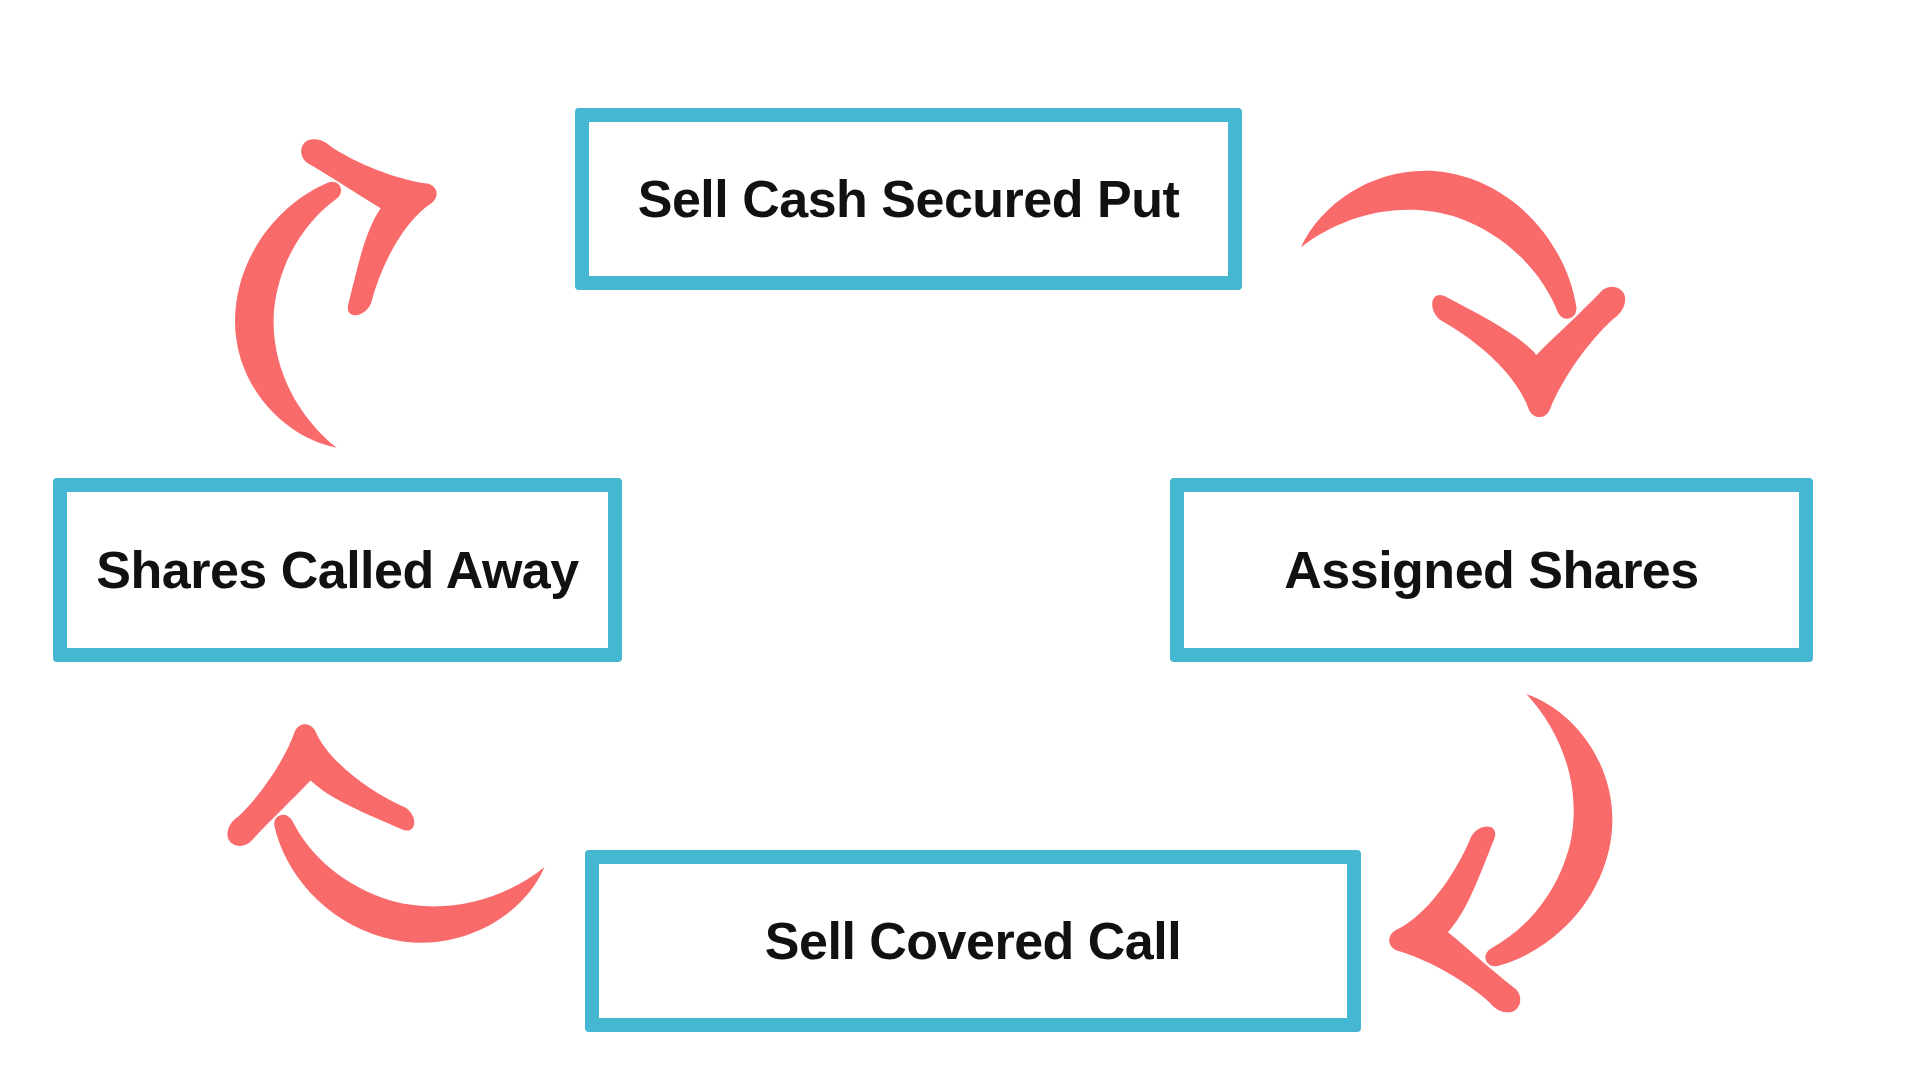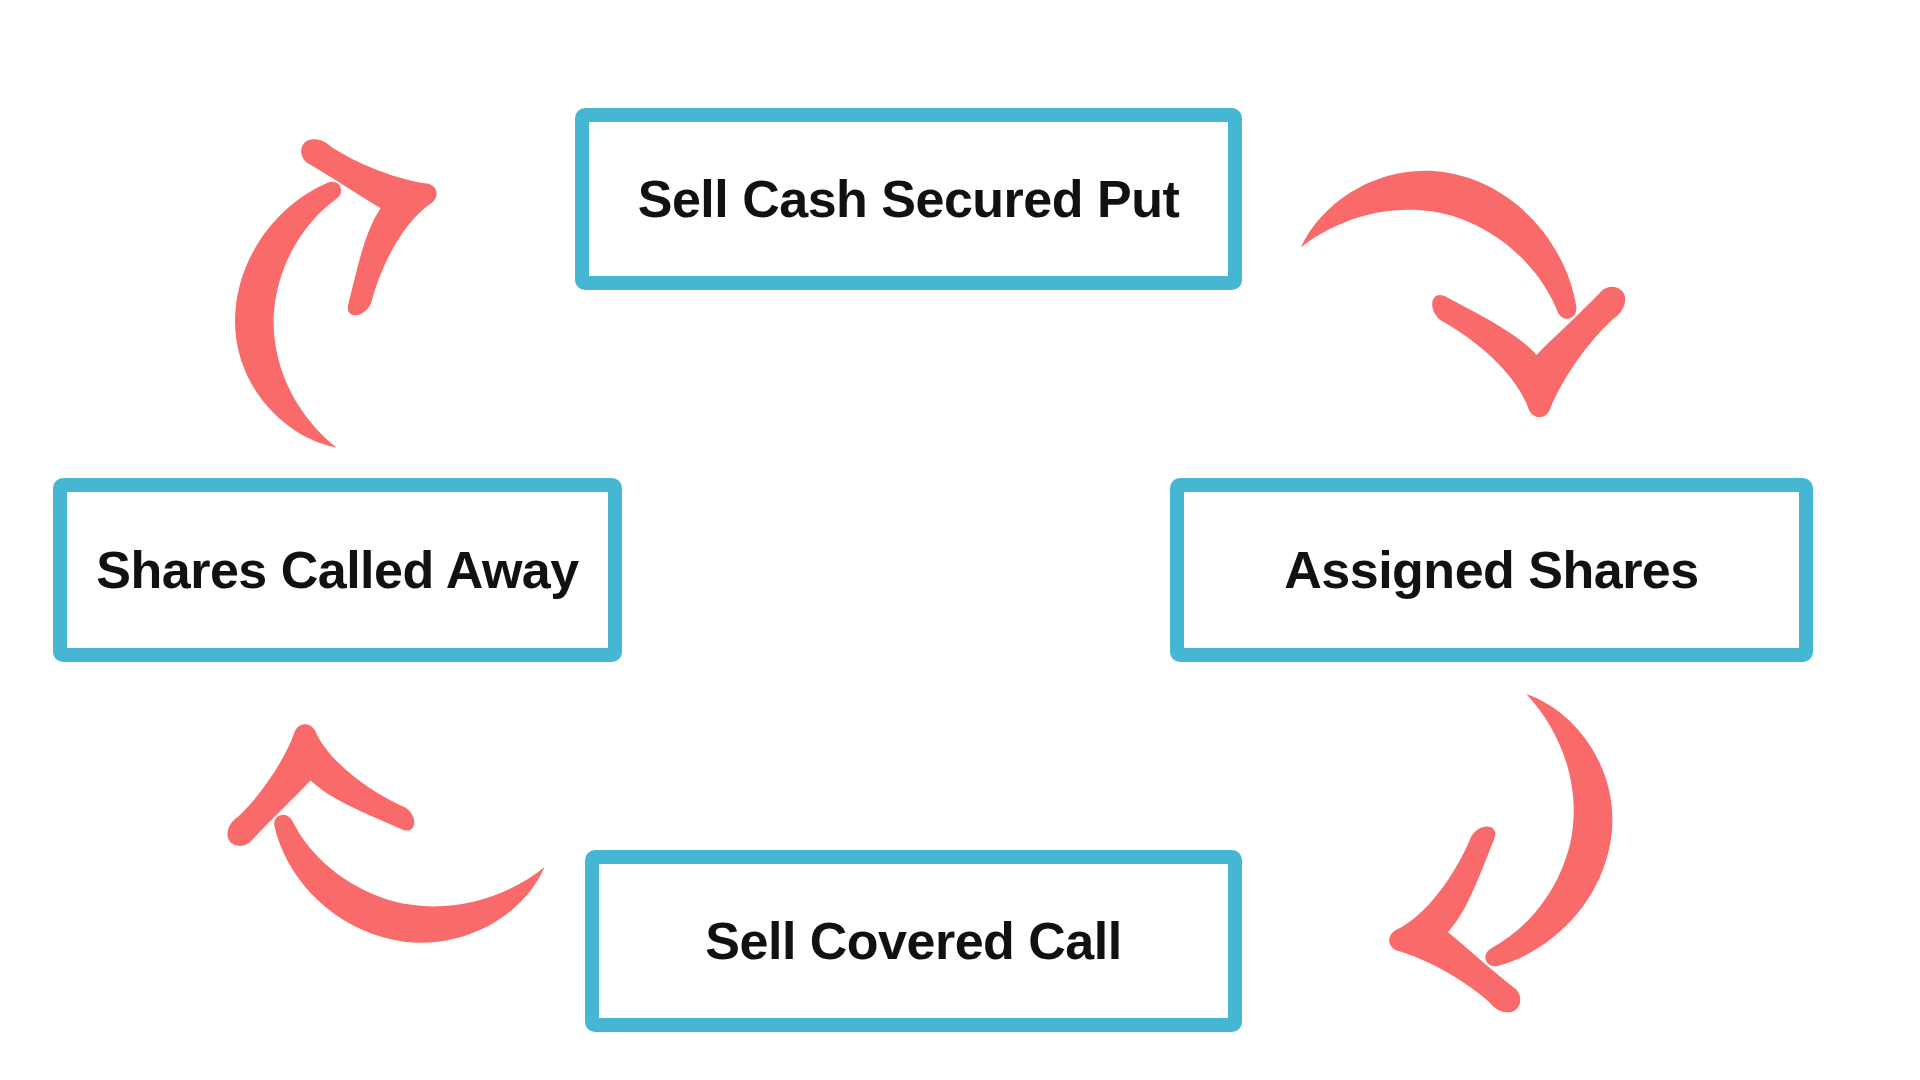--- a/index.html
+++ b/index.html
@@ -9,35 +9,35 @@
     height: 1080px;
     background: #ffffff;
     overflow: hidden;
     font-family: "Liberation Sans", sans-serif;
   }
   .node {
     position: absolute;
     box-sizing: border-box;
     background: #ffffff;
     border: 14px solid #45B7D2;
-    border-radius: 10px;
+    border-radius: 4px;
     display: flex;
     align-items: center;
     justify-content: center;
   }
   .node-label {
     font-weight: 700;
     font-size: 52px;
     color: #111111;
     white-space: nowrap;
     letter-spacing: -0.5px;
   }
   .node-top    { left: 575px;  top: 108px; width: 667px; height: 182px; }
   .node-right  { left: 1170px; top: 478px; width: 643px; height: 184px; }
-  .node-bottom { left: 585px;  top: 850px; width: 657px; height: 182px; text-align: right; }
+  .node-bottom { left: 585px;  top: 850px; width: 776px; height: 182px; text-align: right; }
   .node-left   { left: 53px;   top: 478px; width: 569px; height: 184px; }
 
   .arrow { position: absolute; fill: #F96A6A; }
   .arrow path { stroke: none; }
   .arrow-tr { left: 1290px; top: 160px; width: 340px; height: 262px; transform: rotate(4deg); }
   .arrow-rb { left: 1336px; top: 727px; width: 330px; height: 250px; transform: rotate(88deg); }
   .arrow-bl { left: 223px;  top: 716px; width: 330px; height: 238px; transform: rotate(181deg); }
   .arrow-lt { left: 180px;  top: 170px; width: 320px; height: 245px; transform: rotate(-100deg); }
 </style>
 </head>

